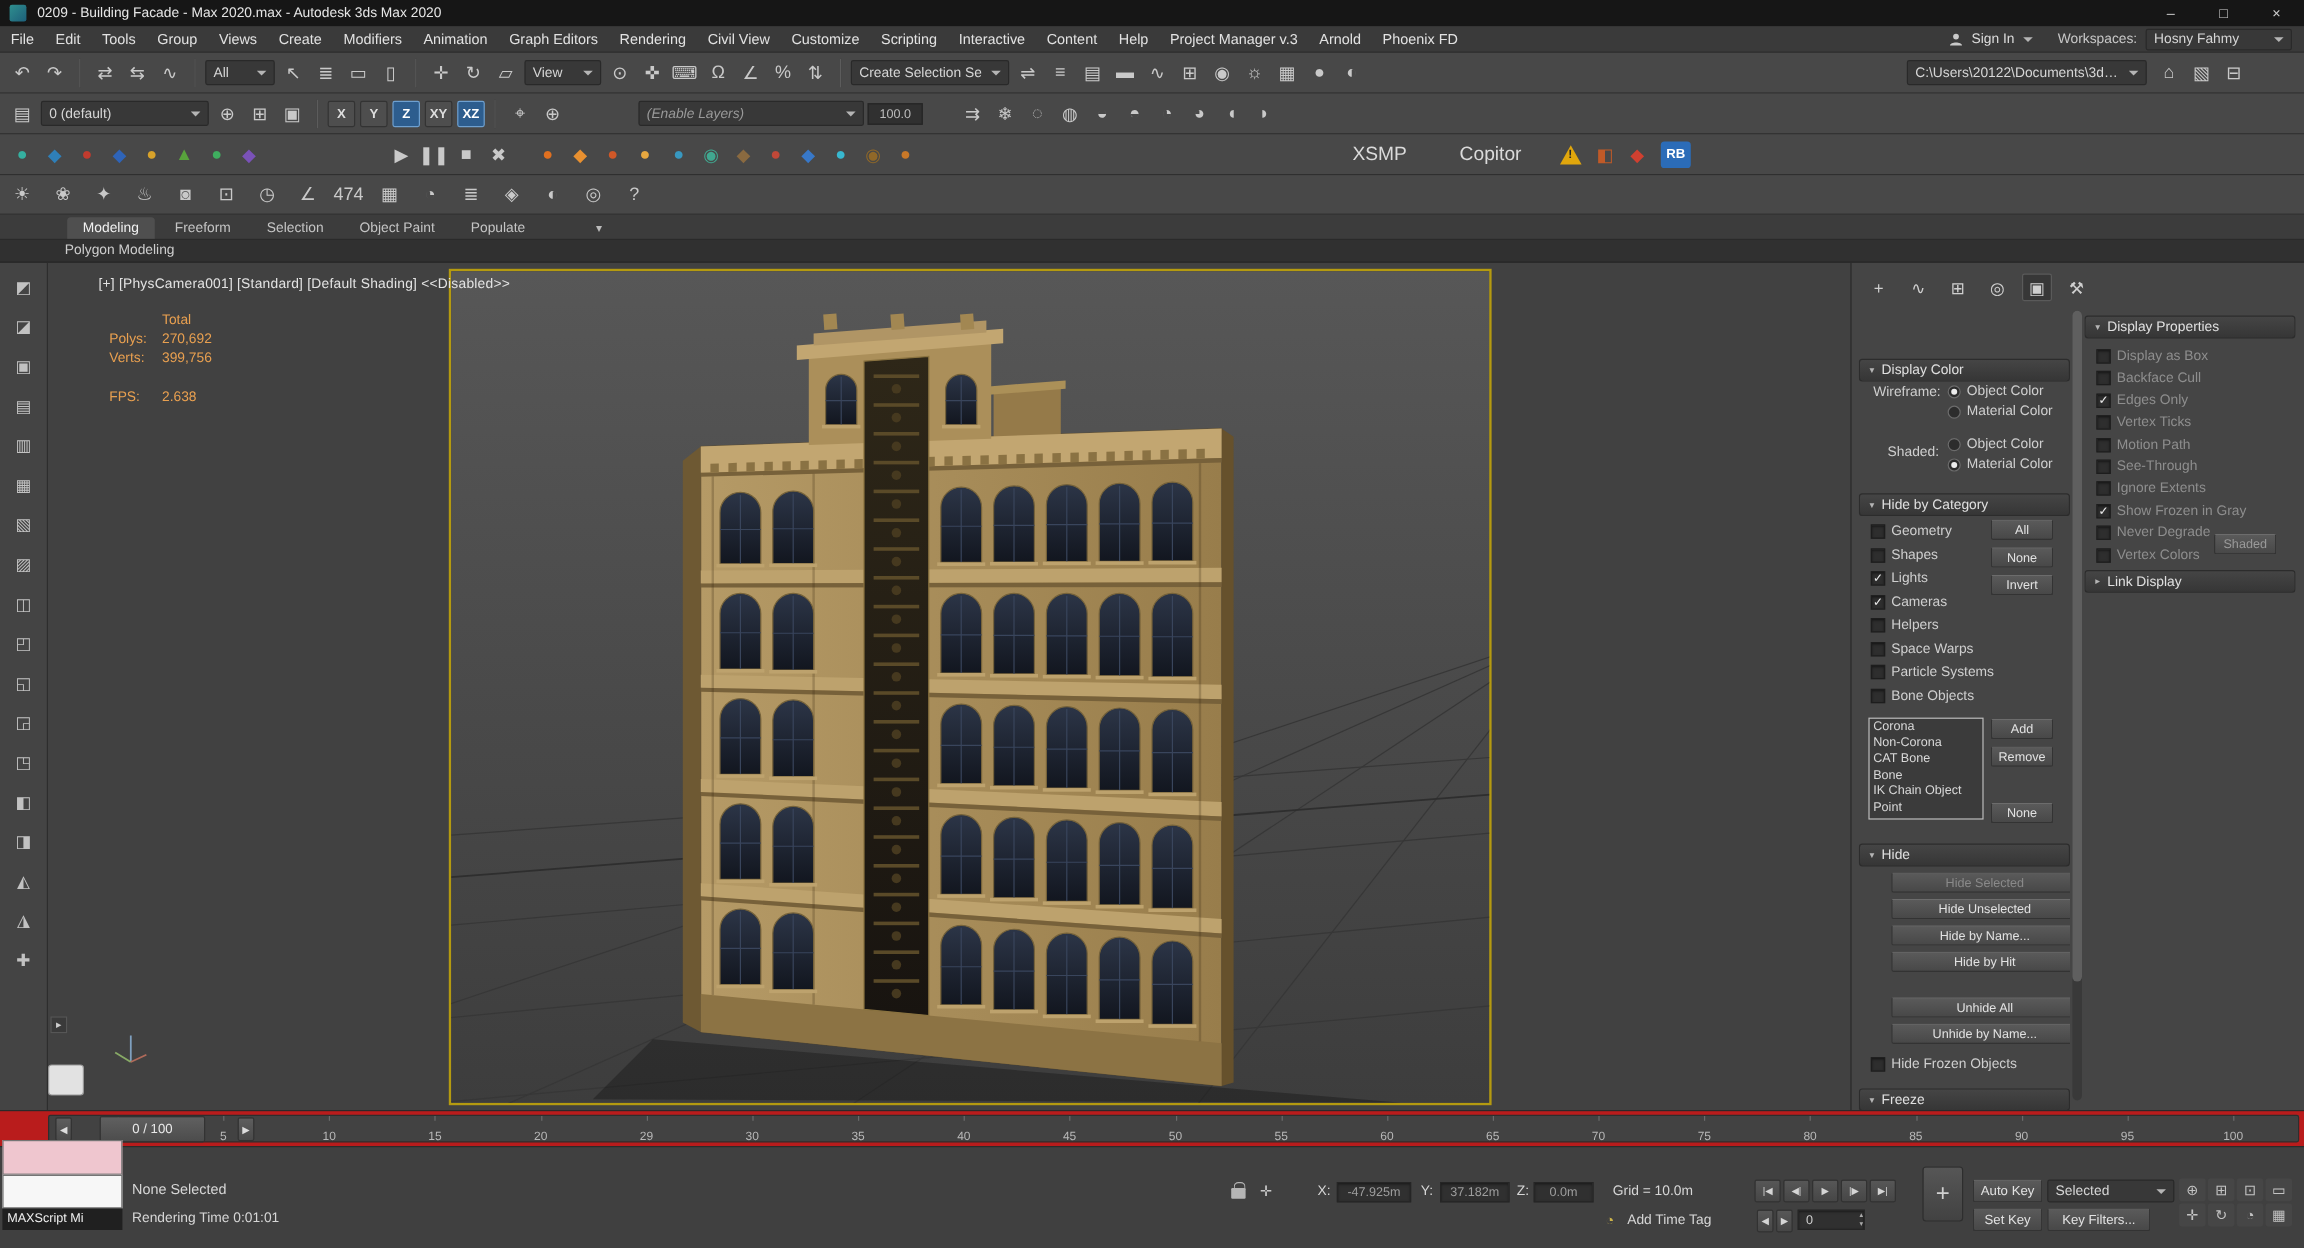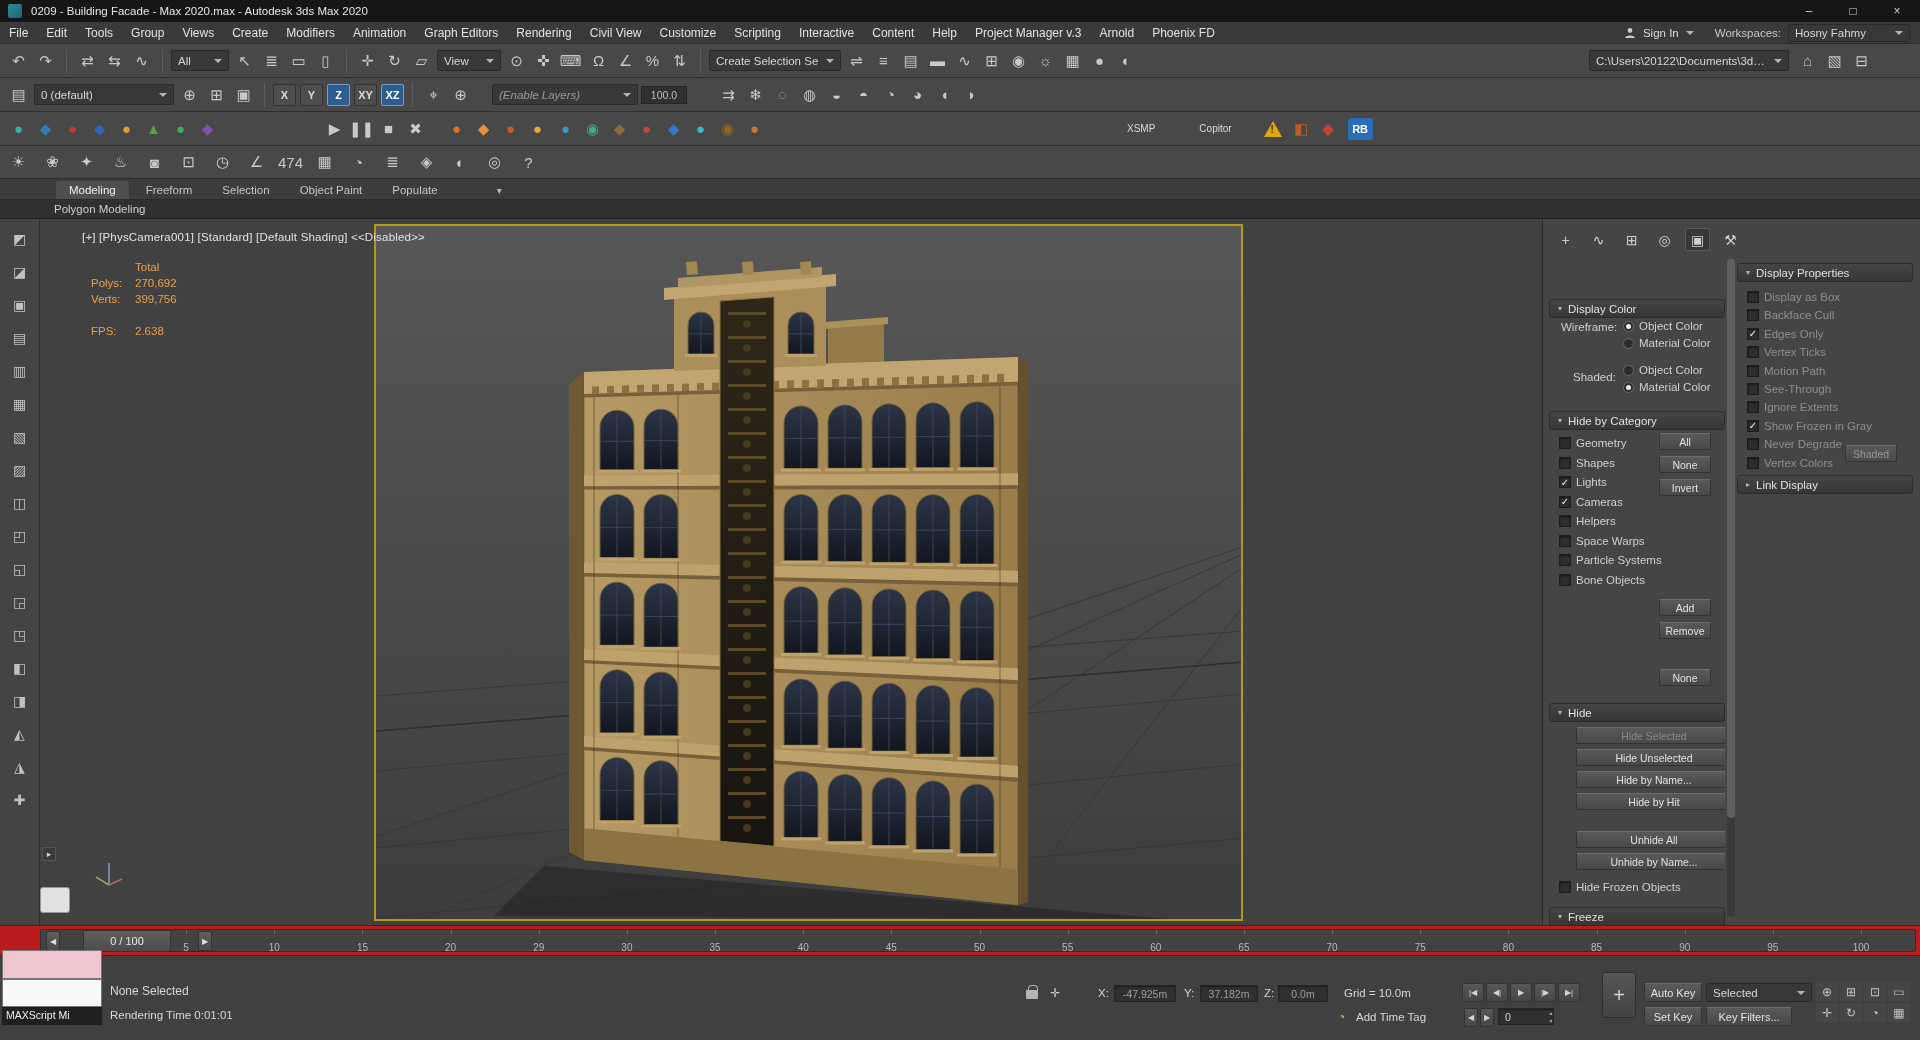--- a/index.html
+++ b/index.html
@@ -24,21 +24,21 @@
 .tb1,.tb2,.tb3{height:34px}.tb4{height:33px}
 .tb-group{display:flex;align-items:center;gap:2px}
 .tb-icon{width:25px;height:24px;display:flex;align-items:center;justify-content:center;font-size:15px;color:#c9c9c9;border-radius:2px}
 .tb-sep{width:1px;height:24px;background:#2d2d2d;border-right:1px solid #5c5c5c;margin:0 5px}
 .spacer{height:1px}
 .tb-dropdown{height:21px;background:#383838;border:1px solid #292929;border-radius:2px;display:flex;align-items:center;padding:0 6px;gap:0;font-size:11.5px;color:#d6d6d6;white-space:nowrap;overflow:hidden}
 .tb-dropdown .ellip{overflow:hidden;text-overflow:ellipsis;white-space:nowrap;max-width:172px}
 .axis-group{gap:4px}
 .axis-btn{width:23px;height:22px;background:#4e4e4e;border:1px solid #333;color:#ddd;font-weight:bold;font-size:11px;display:flex;align-items:center;justify-content:center;border-radius:2px}
 .axis-btn.active{background:#2d5d8e;border-color:#6ea0d0;color:#fff}
-.flat-btn{background:transparent;border:none;color:#dadada;font-size:10px;font-family:"Liberation Sans",sans-serif;padding:2px 4px}
+.flat-btn{background:transparent;border:none;color:#dadada;font-size:16px;font-family:"Liberation Sans",sans-serif;padding:2px 4px}
 .warn-icon{width:0;height:0;border-left:9px solid transparent;border-right:9px solid transparent;border-bottom:16px solid #e0a60c;position:relative;display:inline-block;margin:0 4px}
 .warn-ex{position:absolute;left:-2px;top:3px;font-size:10px;font-weight:bold;color:#272727}
 .rb-logo{background:#2b6cb8;color:#fff;font-weight:bold;font-size:11px;display:flex;align-items:center;justify-content:center;border-radius:3px;width:25px;height:22px;margin-left:4px}
 .pct-field{width:46px;height:18px;background:#303030;border:1px solid #252525;color:#bdbdbd;font-size:10.5px;display:flex;align-items:center;justify-content:center}
 
 .ribbon-tabs{height:21px;background:#3c3c3c;display:flex;align-items:flex-end;padding-left:56px;border-bottom:1px solid #2a2a2a}
 .rt-wrap{display:flex;gap:4px;align-items:flex-end;height:100%}
 .ribbon-tab{padding:3px 13px;font-size:11.5px;color:#c4c4c4;white-space:nowrap}
 .ribbon-tab.active{background:#4f4f4f;color:#f0f0f0;border-radius:3px 3px 0 0}
 .ribbon-min{margin-left:46px;font-size:10px;color:#bbb;padding-bottom:3px}
@@ -263,21 +263,21 @@
       <span class="axis-btn">Y</span>
       <span class="axis-btn active">Z</span>
       <span class="axis-btn">XY</span>
       <span class="axis-btn active">XZ</span>
     </div>
   <div class="tb-sep"></div>
   <div class="tb-group">
       <span class="tb-icon">⌖</span>
       <span class="tb-icon">⊕</span>
     </div>
-  <div class="tb-dropdown" style="width:146px;margin-left:16px">
+  <div class="tb-dropdown" style="width:188px;margin-left:56px">
     <span style="color:#9a9a9a;font-style:italic">(Enable Layers)</span>
     <span class="caret"></span>
   </div>
   <div class="pct-field">100.0</div>
   <div class="tb-group" style="margin-left:26px">
       <span class="tb-icon">⇉</span>
       <span class="tb-icon">❄</span>
       <span class="tb-icon">◌</span>
       <span class="tb-icon">◍</span>
       <span class="tb-icon">◒</span>
@@ -774,20 +774,28 @@
           <div class="check-row">
             <span class="checkbox"></span>
             <span class="check-label">Bone Objects</span>
           </div>
         </div>
       <div class="btn-col" style="top:214px;left:110px;width:52px">
           <button class="panel-btn">All</button>
           <button class="panel-btn">None</button>
           <button class="panel-btn">Invert</button>
         </div>
+      <div class="cat-list" style="top:379px;left:8px">
+          <div class="list-item">Corona</div>
+          <div class="list-item">Non-Corona</div>
+          <div class="list-item">CAT Bone</div>
+          <div class="list-item">Bone</div>
+          <div class="list-item">IK Chain Object</div>
+          <div class="list-item">Point</div>
+        </div>
       <div class="btn-col listbtns" style="top:380px;left:110px;width:52px">
           <button class="panel-btn">Add</button>
           <button class="panel-btn">Remove</button>
           <button class="panel-btn">None</button>
         </div>
 
       <div class="rollout-header" style="top:484px">
           <span class="tri">▾</span>
           <span>Hide</span>
         </div>

